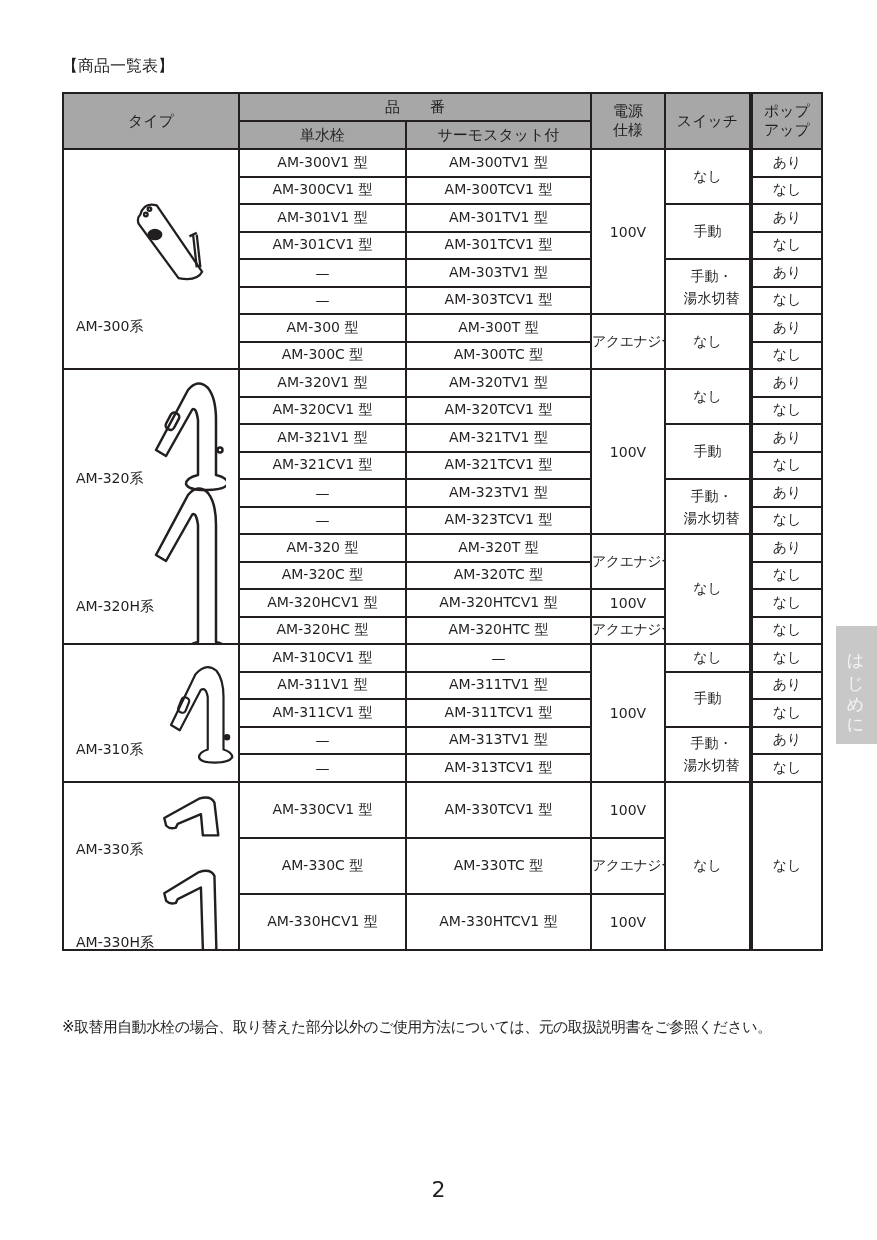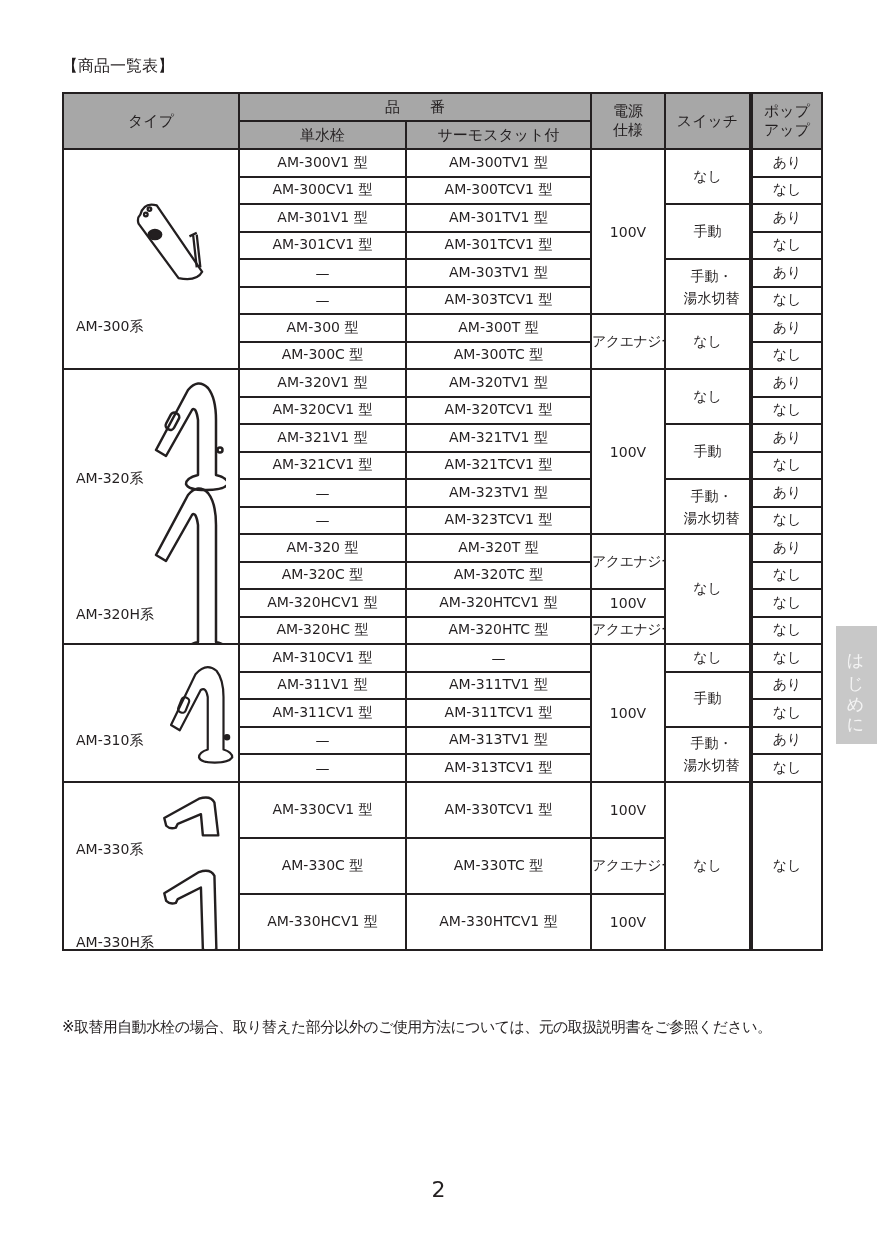--- a/index.html
+++ b/index.html
@@ -113,21 +113,21 @@
     <td rowspan="10" class="type">
       <svg class="icon" style="left:82px;top:10px" width="80" height="280" viewBox="0 0 80 280">
         <g fill="none" stroke="#231f20" stroke-width="2.5" stroke-linejoin="round">
           <path d="M10,70 L42,10 Q52,-2 62,8 Q70,18 70,40 L70,95 Q82,98 82,104 Q78,110 60,110 Q42,110 40,104 Q40,98 52,95 L52,40 Q50,26 46,30 L20,76 Z"></path>
           <rect x="22" y="32" width="9" height="18" rx="4" transform="rotate(28 26 41)"></rect>
           <circle cx="74" cy="70" r="2.5"></circle>
           <path d="M10,175 L42,115 Q52,103 62,113 Q70,123 70,145 L70,262 Q82,265 82,271 Q78,277 60,277 Q42,277 40,271 Q40,265 52,262 L52,145 Q50,131 46,135 L20,181 Z"></path>
         </g>
       </svg>
       <span class="type-label" style="top:100px">AM-320系</span>
-      <span class="type-label" style="top:236px">AM-320H系</span>
+      <span class="type-label" style="top:228px">AM-320H系</span>
     </td>
     <td>AM-320V1 型</td>
     <td>AM-320TV1 型</td>
     <td rowspan="6">100V</td>
     <td rowspan="2">なし</td>
     <td class="thick-left">あり</td>
   </tr>
   <tr class="row">
     <td>AM-320CV1 型</td>
     <td>AM-320TCV1 型</td>
@@ -182,21 +182,21 @@
 
   <tr class="row">
     <td rowspan="5" class="type">
       <svg class="icon" style="left:100px;top:12px" width="70" height="115" viewBox="0 0 80 120">
         <g fill="none" stroke="#231f20" stroke-width="2.5" stroke-linejoin="round">
           <path d="M8,72 L36,14 Q48,0 60,10 Q68,20 68,40 L68,100 Q78,103 78,109 Q74,115 58,115 Q42,115 40,109 Q40,103 50,100 L50,40 Q48,28 42,32 L18,78 Z"></path>
           <rect x="18" y="40" width="9" height="18" rx="4" transform="rotate(22 22 49)"></rect>
           <circle cx="72" cy="86" r="2.5" fill="#231f20"></circle>
         </g>
       </svg>
-      <span class="type-label" style="top:87px">AM-310系</span>
+      <span class="type-label" style="top:96px">AM-310系</span>
     </td>
     <td>AM-310CV1 型</td>
     <td>—</td>
     <td rowspan="5">100V</td>
     <td>なし</td>
     <td class="thick-left">なし</td>
   </tr>
   <tr class="row">
     <td>AM-311V1 型</td>
     <td>AM-311TV1 型</td>

